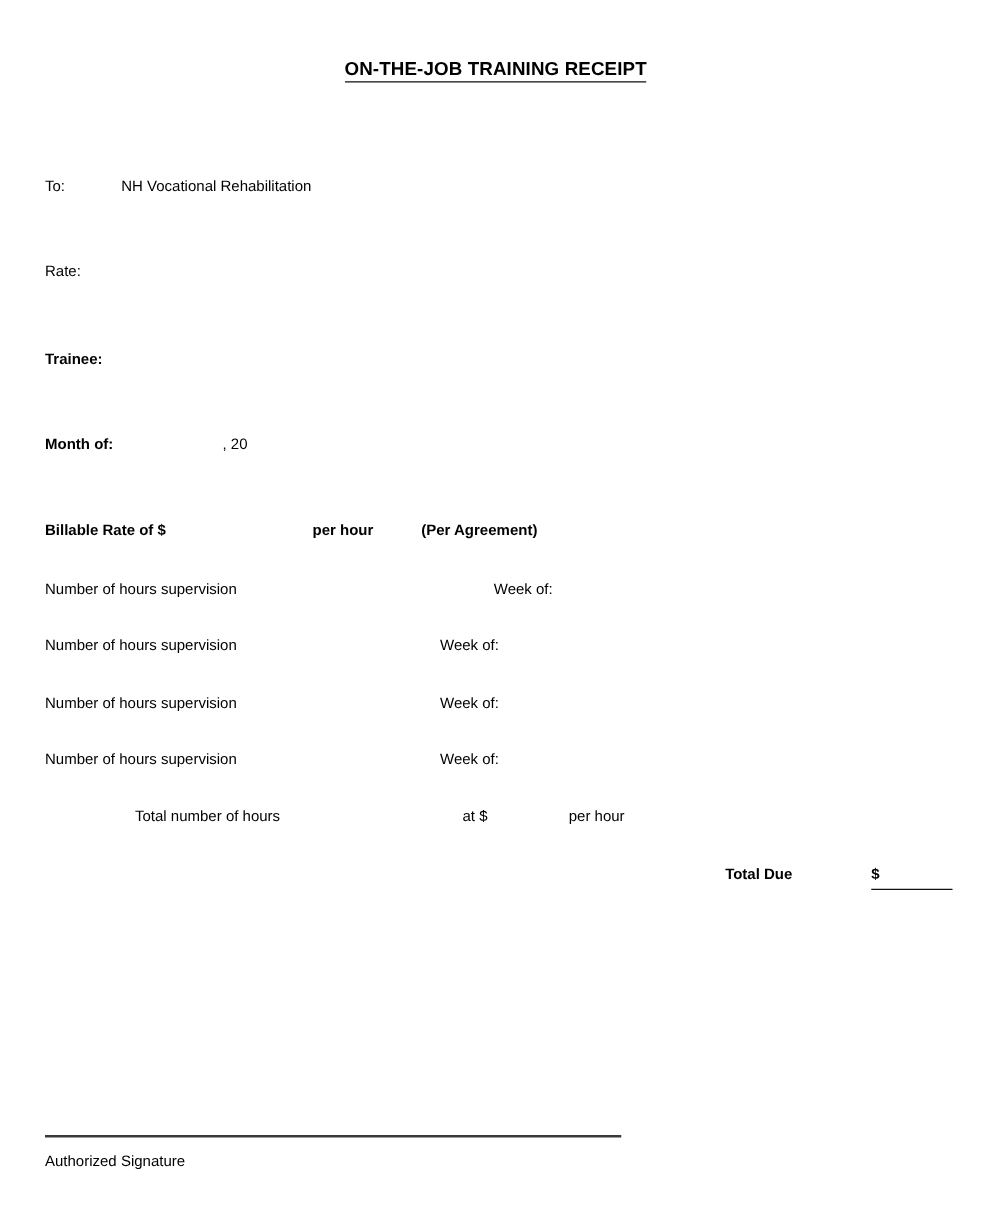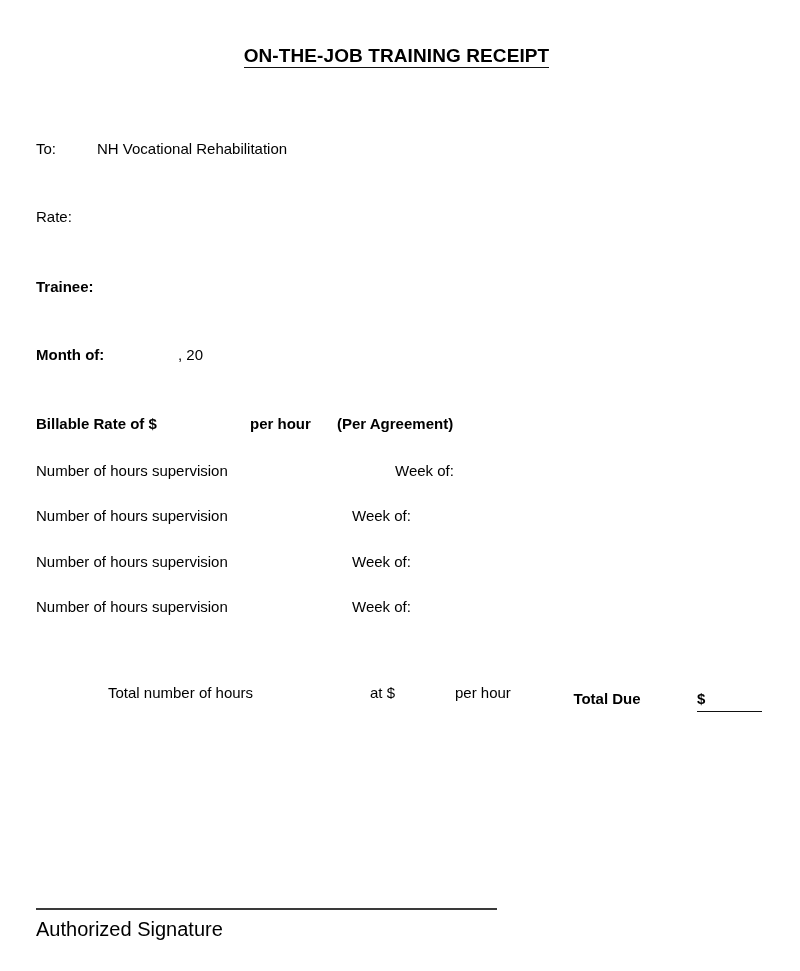--- a/index.html
+++ b/index.html
@@ -24,37 +24,37 @@
     overflow: hidden;
   }
 
   
   .doc-title {
     position: absolute;
     left: 0;
     top: 45px;
     width: 793px;
     text-align: center;
-    font-size: 19px;
+    font-size: 15px;
     font-weight: bold;
     letter-spacing: 0.1px;
     line-height: 22px;
     white-space: nowrap;
   }
   .doc-title .u {
     border-bottom: 1.5px solid #111;
     padding-bottom: 1px;
   }
 
   
   .row {
     position: absolute;
     white-space: nowrap;
     line-height: 22px;
-    font-size: 15px;
+    font-size: 12px;
   }
   .bold   { font-weight: bold; }
   .reg    { font-weight: normal; }
 
   
   .r-to         { left: 36px;  top: 138px; }
   .r-to .label  { display: inline-block; width: 61px; }
 
   .r-from       { left: 36px;  top: 206px; }
   .r-trainee    { left: 36px;  top: 276px; }
@@ -71,21 +71,21 @@
   .r-sup .seg-lbl { display: inline-block; }
   .sup-1        { top: 460px; }
   .sup-2        { top: 505px; }
   .sup-3        { top: 551px; }
   .sup-4        { top: 596px; }
   .sup-1 .seg-lbl { width: 359px; }
   .sup-2 .seg-lbl { width: 316px; }
   .sup-3 .seg-lbl { width: 316px; }
   .sup-4 .seg-lbl { width: 316px; }
 
-  .r-total-hours { left: 108px; top: 642px; margin-top: 40px; }
+  .r-total-hours { left: 108px; top: 642px; }
   .r-total-hours .seg-a { display: inline-block; width: 262px; }
   .r-total-hours .seg-b { display: inline-block; width:  85px; }
 
   .r-total-due  { left: 517px; top: 688px; }
   .r-total-due .seg-lbl { display: inline-block; width: 180px; text-align: center; }
   .r-total-due .money {
     display: inline-block;
     border-bottom: 1.6px solid #111;
     min-width: 65px;
     padding-bottom: 1px;
@@ -97,21 +97,21 @@
     left: 36px;
     top: 908px;
     width: 461px;
     height: 0;
     border-top: 2px solid #3a3a3a;
   }
   .r-signature {
     position: absolute;
     left: 36px;
     top: 918px;
-    font-size: 20px;
+    font-size: 12px;
     font-weight: normal;
     line-height: 22px;
     white-space: nowrap;
   }
 </style>
 </head>
 <body>
 
 <div class="page">
 

